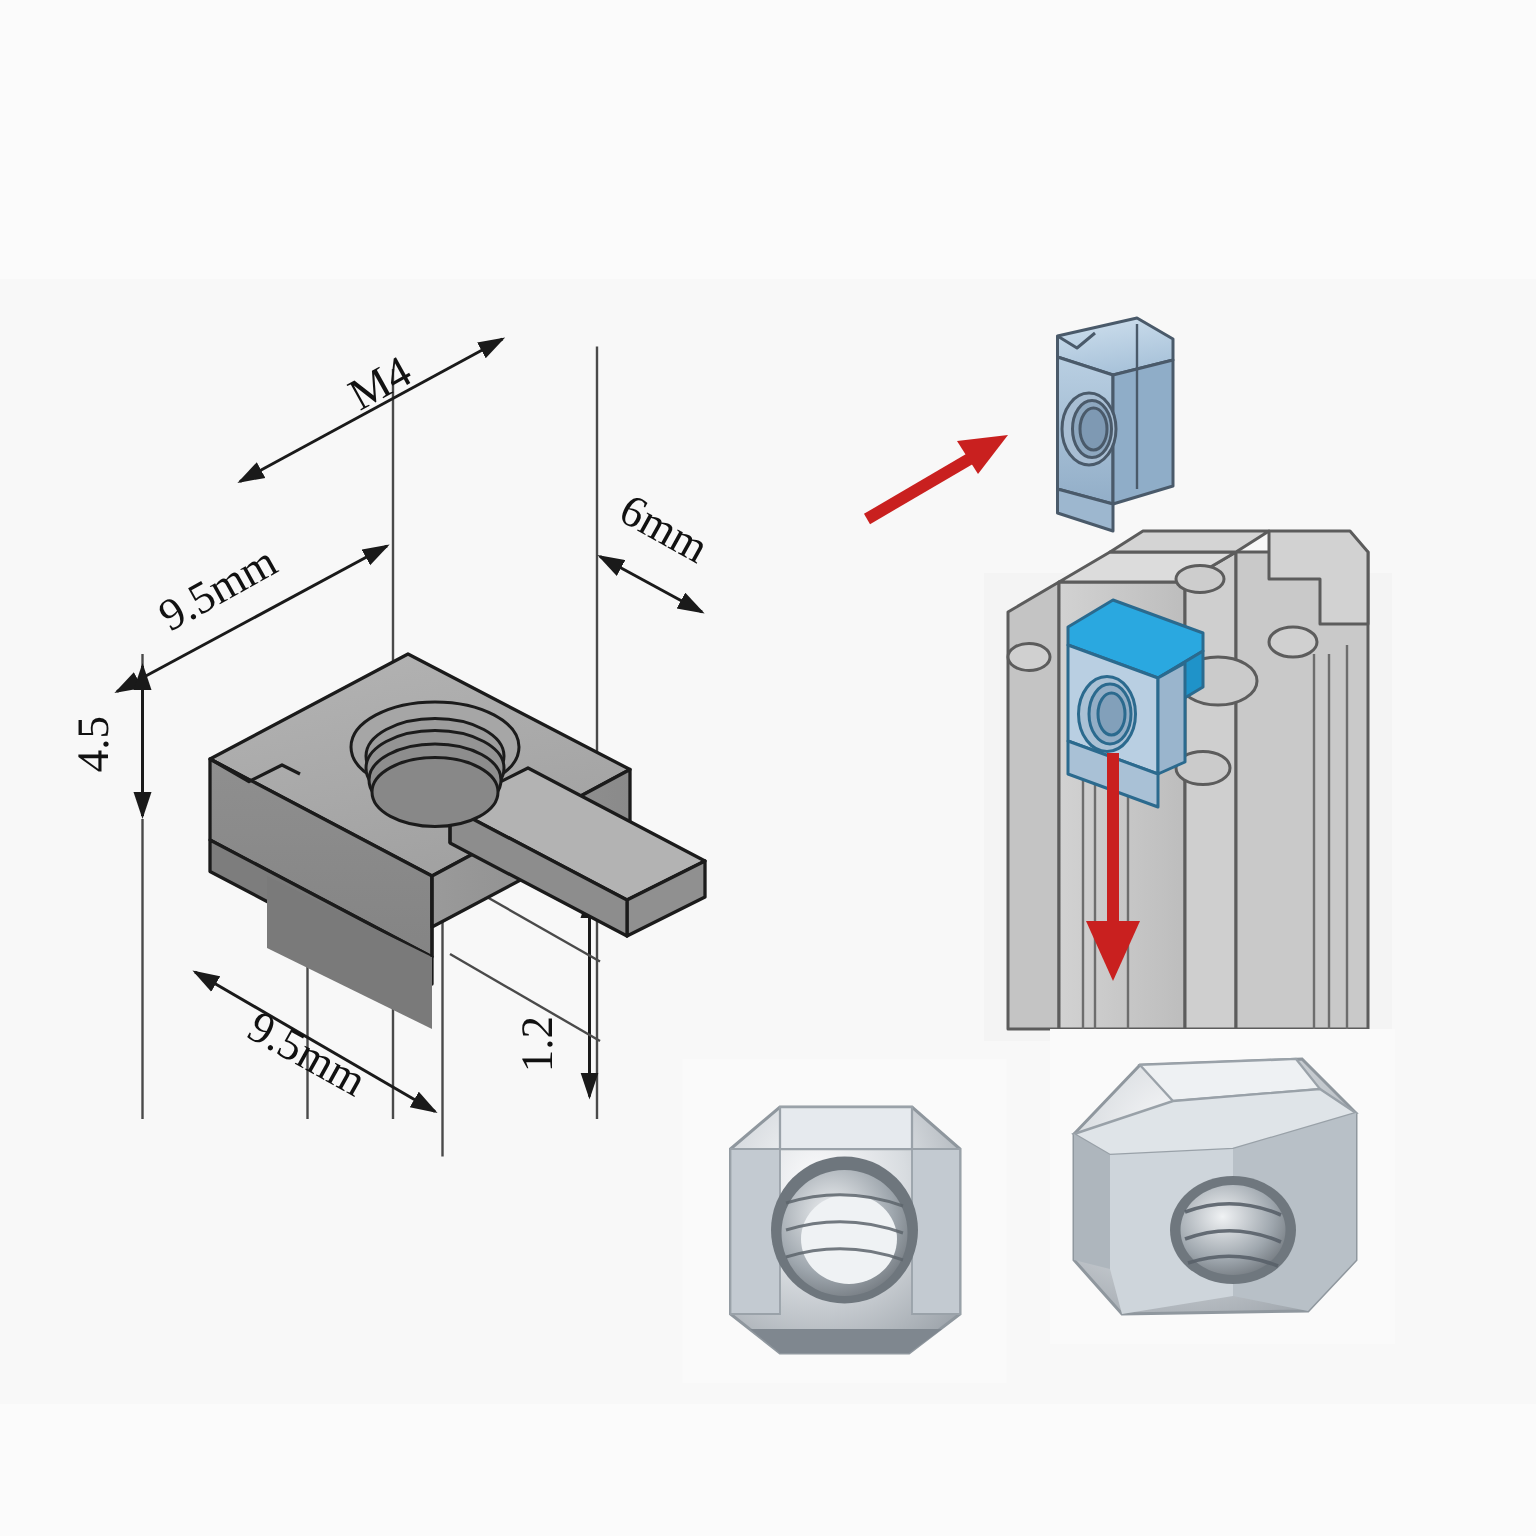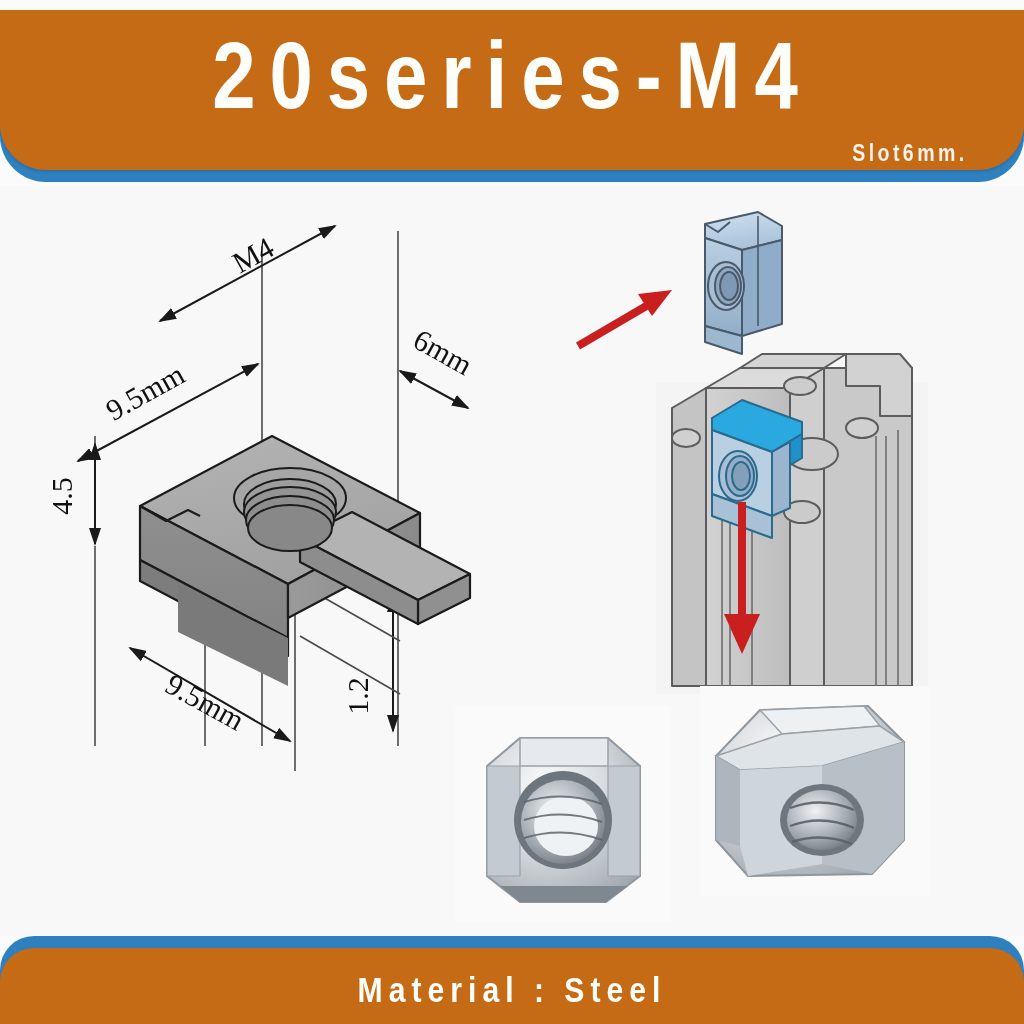--- a/index.html
+++ b/index.html
@@ -290,26 +290,15 @@
         <ellipse cx="822" cy="634" rx="35" ry="30" fill="url(#gHole)"></ellipse>
         <g stroke="#59616a" stroke-width="2.4" fill="none" opacity=".9">
           <path d="M790,622 Q822,610 854,624"></path>
           <path d="M790,640 Q822,628 854,642"></path>
           <path d="M792,656 Q822,646 852,658"></path>
         </g>
       </g>
     </svg>
   </div>
 
-  <div class="header-wrap">
-    <div class="header-blue"></div>
-    <div class="header-orange"></div>
-    <div class="header-title">20series-M4</div>
-    <div class="header-sub">Slot6mm.</div>
-  </div>
-
-  <div class="footer-wrap">
-    <div class="footer-blue"></div>
-    <div class="footer-orange"></div>
-    <div class="footer-text">Material : Steel</div>
-  </div>
+
 
 </div>
 
 </body></html>

